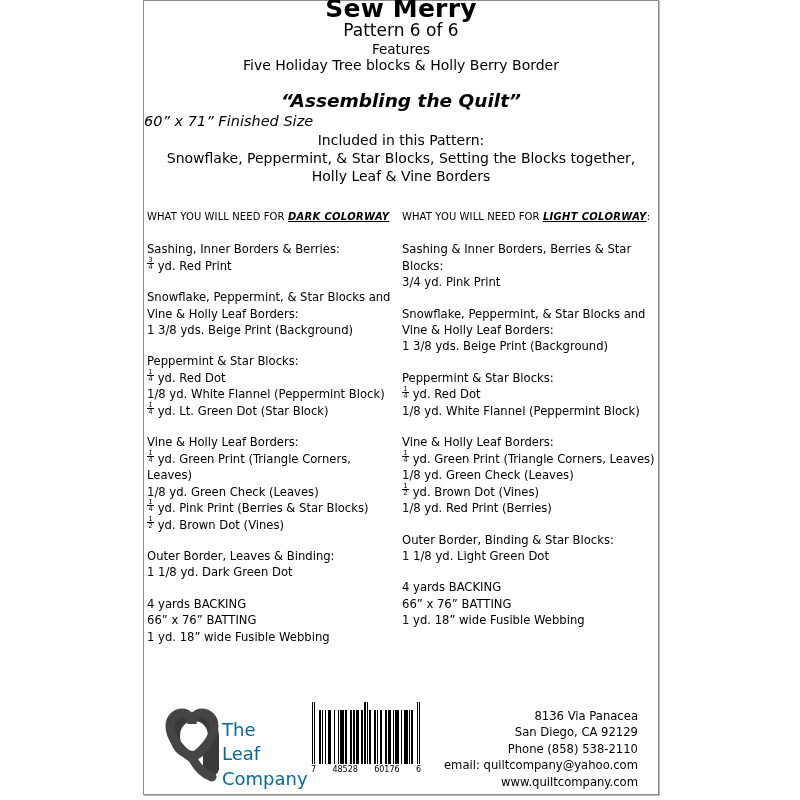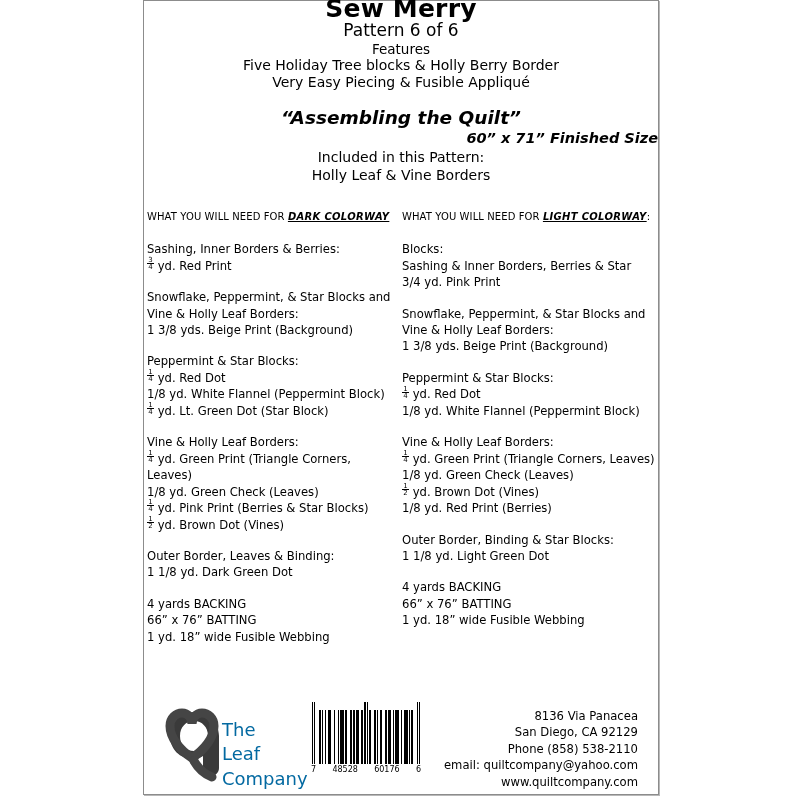--- a/index.html
+++ b/index.html
@@ -61,25 +61,24 @@
   }
 
   .assembling {
     text-align: center;
     font-size: 18.5px;
     font-weight: bold;
     font-style: italic;
     margin-top: 16px;
   }
   .finished {
-    text-align: right;
+    text-align: left;
     font-size: 14.5px;
     font-style: italic;
     margin-top: 2px;
-    font-weight: bold;
   }
   .included {
     text-align: center;
     font-size: 14px;
     margin-top: 3px;
   }
   .included-list {
     text-align: center;
     font-size: 14px;
     margin-top: 2px;
@@ -212,26 +211,26 @@
 <body>
 
 <div id="page">
   <div class="inner">
 
     <div class="hdr">
       <div class="title">Sew Merry</div>
       <div class="subtitle">Pattern 6 of 6</div>
       <div class="feat-label">Features</div>
       <div class="feat-line">Five Holiday Tree blocks &amp; Holly Berry Border</div>
-      <div class="feat-line">Very Easy Piecing &amp; Fusible Appliqué</div>
     </div>
 
     <div class="assembling">“Assembling the Quilt”</div>
     <div class="finished">60” x 71” Finished Size</div>
     <div class="included">Included in this Pattern:</div>
+    <div class="included-list">Snowflake, Peppermint, &amp; Star Blocks, Setting the Blocks together,</div>
     <div class="included-list">Holly Leaf &amp; Vine Borders</div>
 
     <div class="cols">
       <div class="col col-left">
         <div class="colorway-hdr">
           <span>WHAT YOU WILL NEED FOR </span><span class="cw">DARK COLORWAY</span><span></span>
         </div>
         <div id="left-groups">
             <div class="grp">
               <div class="ln">Sashing, Inner Borders &amp; Berries:</div>
@@ -266,22 +265,22 @@
             </div>
           </div>
       </div>
 
       <div class="col col-right">
         <div class="colorway-hdr">
           <span>WHAT YOU WILL NEED FOR </span><span class="cw">LIGHT COLORWAY</span><span>:</span>
         </div>
         <div id="right-groups">
             <div class="grp">
+              <div class="ln">Sashing &amp; Inner Borders, Berries &amp; Star</div>
               <div class="ln">Blocks:</div>
-              <div class="ln">Sashing &amp; Inner Borders, Berries &amp; Star</div>
               <div class="ln wrap">3/4 yd. Pink Print</div>
             </div>
             <div class="grp">
               <div class="ln">Snowflake, Peppermint, &amp; Star Blocks and</div>
               <div class="ln">Vine &amp; Holly Leaf Borders:</div>
               <div class="ln wrap">1 3/8 yds. Beige Print (Background)</div>
             </div>
             <div class="grp">
               <div class="ln">Peppermint &amp; Star Blocks:</div>
               <div class="ln wrap"><span class="fr"><i class="n">1</i><b></b><i class="d">4</i></span> yd. Red Dot</div>

